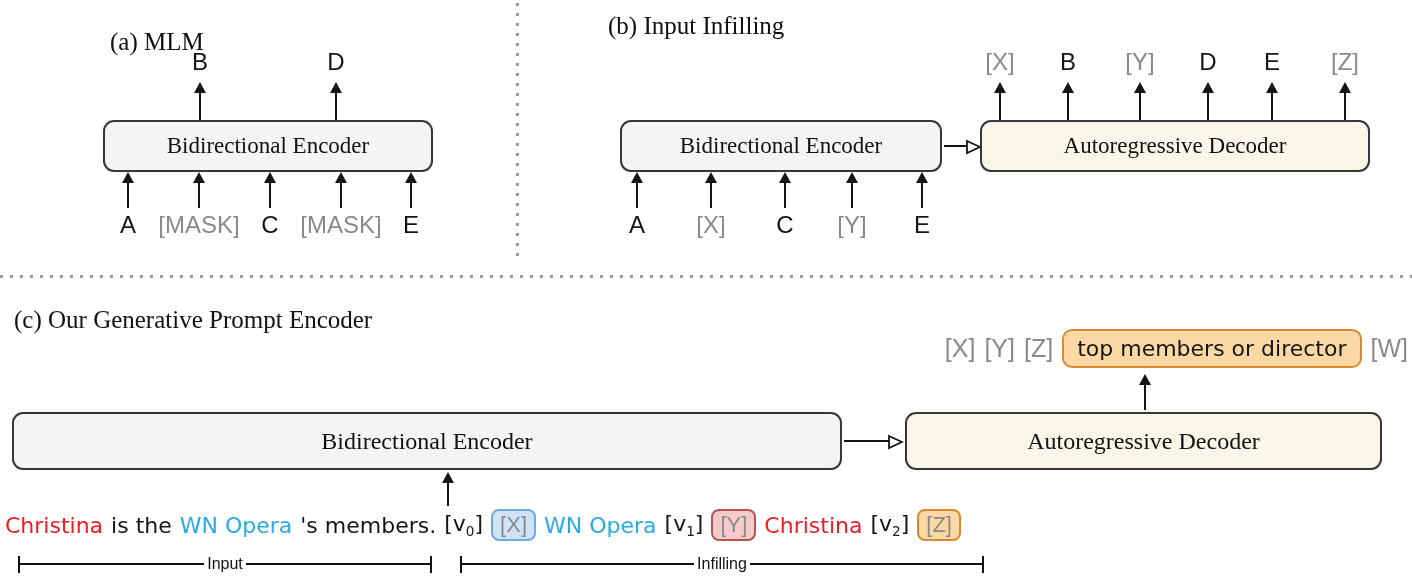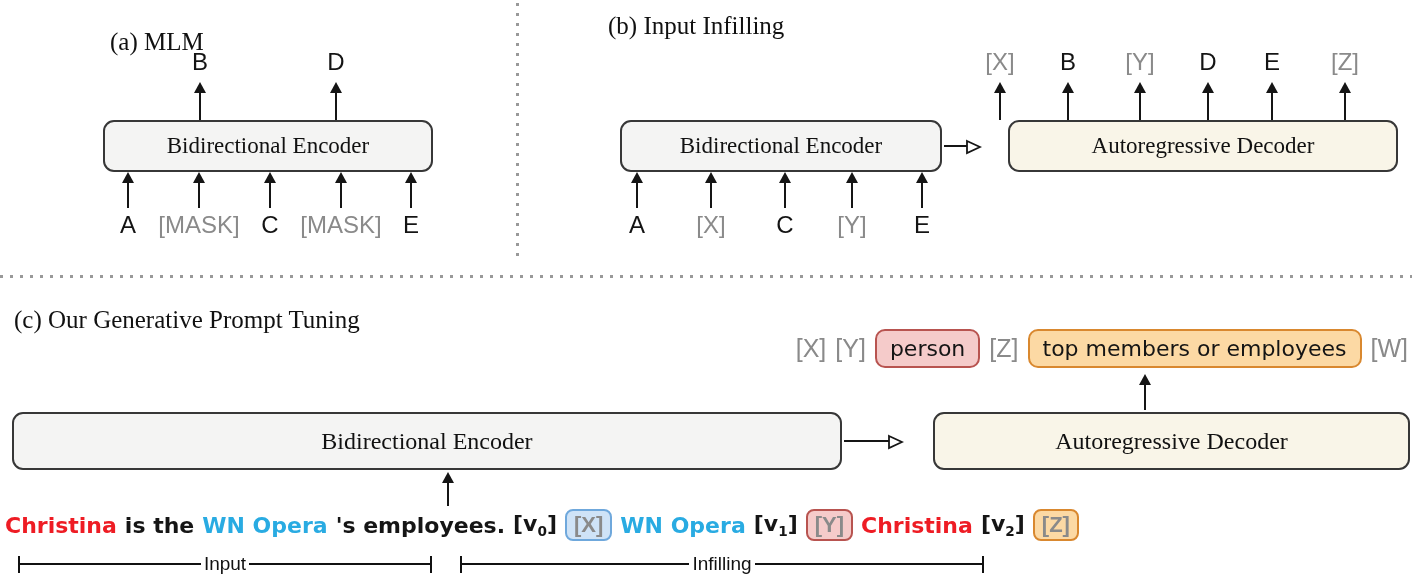--- a/index.html
+++ b/index.html
@@ -12,21 +12,21 @@
     position:absolute; font-family:"Liberation Serif", serif;
     font-size:25px; color:#111; white-space:nowrap;
   }
   .box {
     position:absolute; height:52px; top:120px;
     background:#f4f4f3; border:2px solid #373737; border-radius:11px;
     display:flex; align-items:center; justify-content:center;
     font-family:"Liberation Serif", serif; font-size:23px; color:#111;
     white-space:nowrap;
   }
-  .box.cream { background:#f9f5e8;margin-left:28px; }
+  .box.cream { background:#f9f5e8; }
   .box.tall { top:412px; height:58px; font-size:24px; }
   .tok {
     position:absolute; transform:translateX(-50%); white-space:nowrap;
     font-family:"Liberation Sans", sans-serif; font-size:24px; color:#141414;
   }
   .tok.mut { color:#8a8a8a; }
   .varrow { position:absolute; width:2px; background:#151515; }
   .varrow::before {
     content:""; position:absolute; top:-10px; left:-5px; width:0; height:0;
     border-left:6px solid transparent; border-right:6px solid transparent;
@@ -52,35 +52,35 @@
   }
   .chip {
     border-radius:10px; padding:5px 13px; font-size:22px; color:#151515;
     white-space:nowrap;
   }
   .chip.blue   { background:#cfe3f7; border:2px solid #6fa8dc; }
   .chip.pink   { background:#f5cbca; border:2px solid #b85450; }
   .chip.orange { background:#fcd9a4; border:2px solid #d9882f; }
   .textrow {
     position:absolute; left:5px; top:509px; display:flex; align-items:center;
-    gap:8px; font-size:22px; color:#151515; white-space:nowrap;font-weight:bold;
+    gap:8px; font-size:22px; color:#151515; white-space:nowrap;
   }
   .textrow .red  { color:#ee1c24; }
   .textrow .cyan { color:#29abe2; }
   .tok-chip {
     border-radius:8px; padding:1px 7px; color:#8a8a8a;
     font-family:"Liberation Sans", sans-serif; font-size:22px;
   }
   .tok-chip.blue   { background:#cfe3f7; border:2px solid #6fa8dc; }
   .tok-chip.pink   { background:#f5cbca; border:2px solid #b85450; }
   .tok-chip.orange { background:#fcd9a4; border:2px solid #d9882f; }
   sub { font-size:0.62em; }
   .bracket {
     position:absolute; top:555px; height:18px; display:flex; align-items:center;
-    font-family:"Liberation Sans", sans-serif; font-size:19px; color:#111;
+    font-family:"Liberation Sans", sans-serif; font-size:16px; color:#111;
   }
   .bracket .tick { width:2px; height:17px; background:#111; }
   .bracket .line { flex:1; height:2px; background:#111; }
   .bracket .blabel { padding:0 3px; }
 </style>
 </head>
 <body>
 
 <div class="canvas">
 
@@ -142,28 +142,27 @@
   <div class="varrow" style="left:784px; top:182px; height:26px;"></div>
   <div class="varrow" style="left:851px; top:182px; height:26px;"></div>
   <div class="varrow" style="left:921px; top:182px; height:26px;"></div>
 
   <div class="tok" style="left:637px; top:211px;">A</div>
   <div class="tok mut" style="left:711px; top:211px;">[X]</div>
   <div class="tok" style="left:785px; top:211px;">C</div>
   <div class="tok mut" style="left:852px; top:211px;">[Y]</div>
   <div class="tok" style="left:922px; top:211px;">E</div>
 
-  <div class="ptitle" style="left:14px; top:306px;">(c) Our Generative Prompt Tuning</div>
+  <div class="ptitle" style="left:14px; top:306px;">(c) Our Generative Prompt Encoder</div>
 
   <div class="labelrow comic">
     <span class="mutt">[X]</span>
     <span class="mutt">[Y]</span>
-    <span class="chip pink">person</span>
     <span class="mutt">[Z]</span>
-    <span class="chip orange">top members or employees</span>
+    <span class="chip orange">top members or director</span>
     <span class="mutt">[W]</span>
   </div>
 
   <div class="varrow" style="left:1144px; top:384px; height:26px;"></div>
 
   <div class="box tall" style="left:12px; width:830px;">
     <span>Bidirectional Encoder</span>
   </div>
   <div class="harrow" style="left:844px; top:440px; width:46px;"></div>
   <svg class="ohead" style="left:888px; top:434px;" viewBox="0 0 16 16">
@@ -172,21 +171,21 @@
   <div class="box cream tall" style="left:905px; width:477px;">
     <span>Autoregressive Decoder</span>
   </div>
 
   <div class="varrow" style="left:447px; top:482px; height:24px;"></div>
 
   <div class="textrow comic">
     <span class="red">Christina</span>
     <span>is the</span>
     <span class="cyan">WN Opera</span>
-    <span>'s employees.</span>
+    <span>'s members.</span>
     <span><span>[v</span><sub>0</sub><span>]</span></span>
     <span class="tok-chip blue">[X]</span>
     <span class="cyan">WN Opera</span>
     <span><span>[v</span><sub>1</sub><span>]</span></span>
     <span class="tok-chip pink">[Y]</span>
     <span class="red">Christina</span>
     <span><span>[v</span><sub>2</sub><span>]</span></span>
     <span class="tok-chip orange">[Z]</span>
   </div>
 

